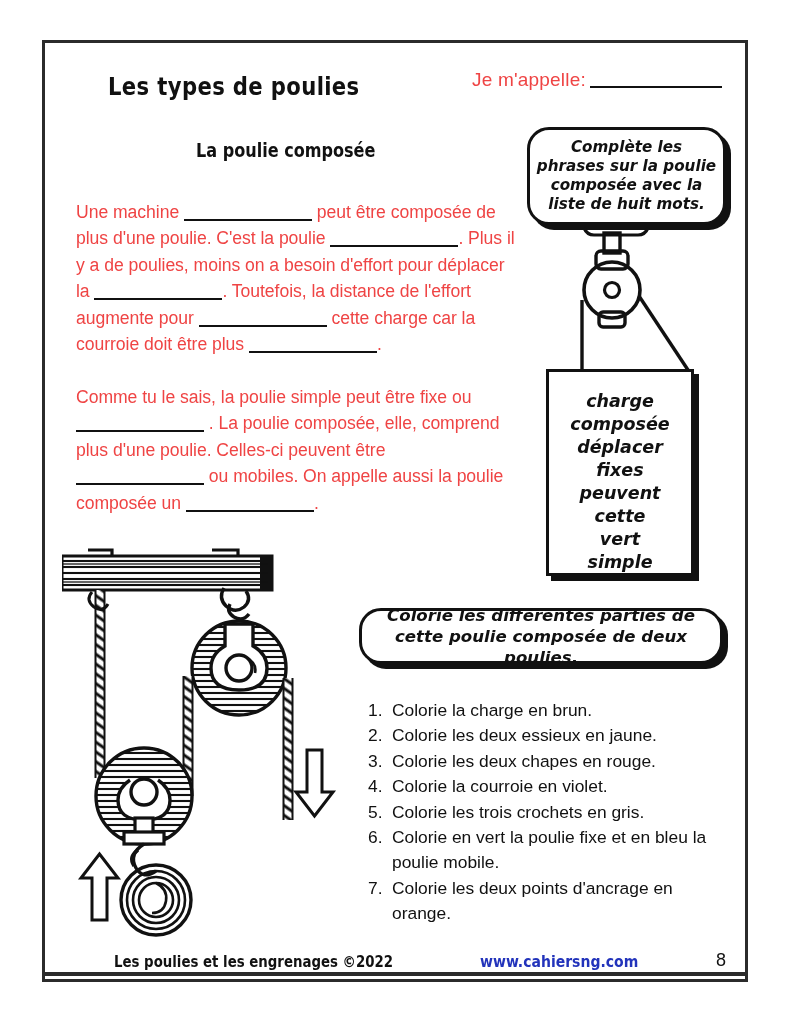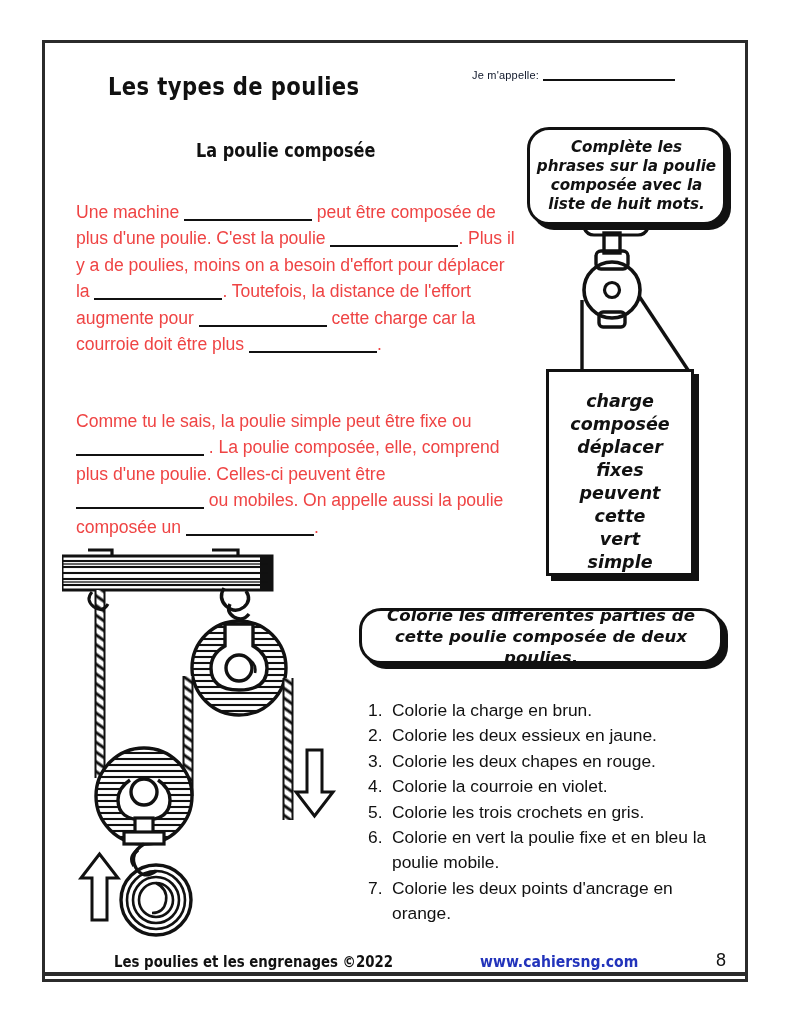--- a/index.html
+++ b/index.html
@@ -52,22 +52,22 @@
     transform: scaleX(.94);
     transform-origin: left center;
     white-space: nowrap;
   }
 
   
   #name-field {
     position: absolute;
     left: 472px;
     top: 69px;
-    font-size: 11px;
-    color: #0f172a;
+    font-size: 19px;
+    color: #ef4444;
     white-space: nowrap;
     font-family: "Liberation Sans", sans-serif;
   }
   #name-field .nf-label { letter-spacing: .2px; }
   #name-field .nf-blank {
     display: inline-block;
     width: 132px;
     border-bottom: 2.6px solid #111;
     margin-left: 4px;
     vertical-align: -2px;
@@ -78,21 +78,21 @@
     position: absolute;
     left: 76px;
     width: 442px;
     font-size: 17.6px;
     line-height: 26.4px;
     color: #ef4444;
     font-family: "Liberation Sans", sans-serif;
     letter-spacing: -0.05px;
   }
   #para-1 { top: 199px; }
-  #para-2 { top: 408px; }
+  #para-2 { top: 384px; }
   .blank {
     display: inline-block;
     border-bottom: 2.2px solid #111;
     vertical-align: -3px;
   }
   .bl-wide  { width: 128px; }
 
   
   .bubble {
     position: absolute;

